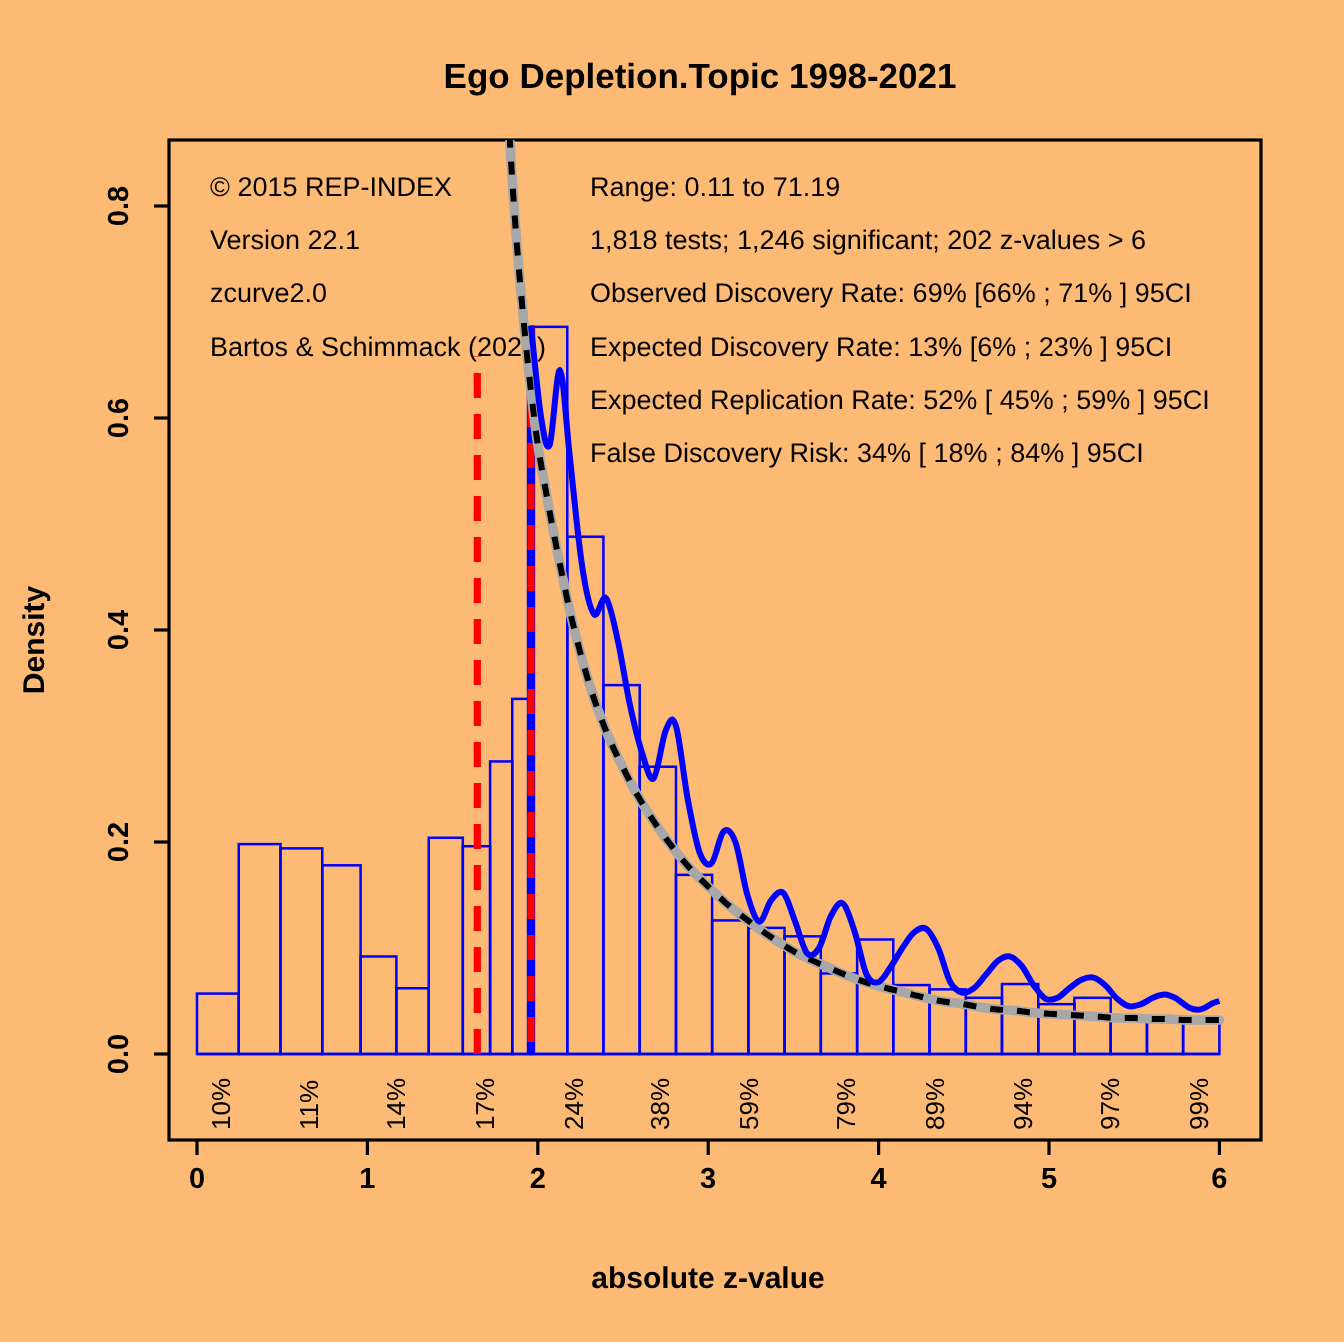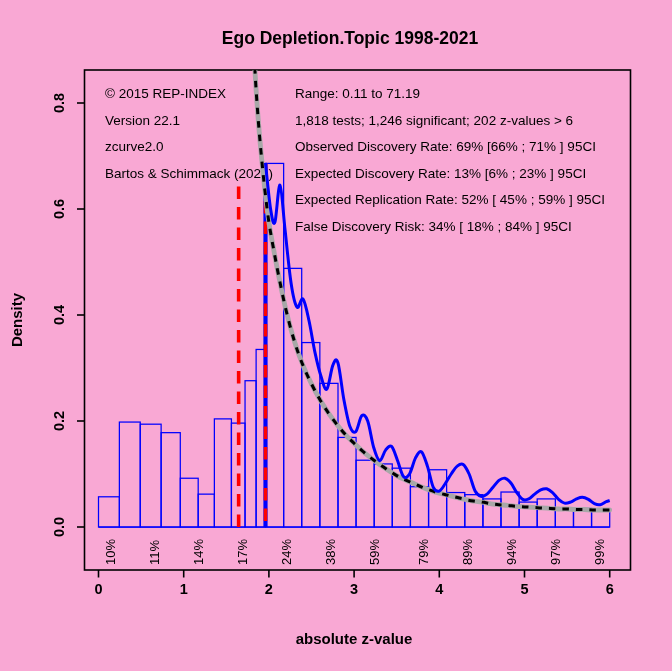--- a/index.html
+++ b/index.html
@@ -1,16 +1,16 @@
 <!DOCTYPE html>
 <html><head>
 <meta charset="utf-8">
 <style>
   html,body{margin:0;padding:0;background:#ffffff;}
-  .stage{position:relative;width:672px;height:671px;background:#f9a8d4;
+  .stage{position:relative;width:672px;height:671px;background:#fdba74;
          font-family:"Liberation Sans", sans-serif;}
   svg text{font-family:"Liberation Sans", sans-serif;}
   .title-text{font-size:17.5px;font-weight:bold;fill:#000;}
   .axis-label{font-size:15px;font-weight:bold;fill:#000;}
   .tick-label{font-size:14.5px;font-weight:bold;fill:#000;}
   .anno-text{font-size:13.5px;fill:#000;}
   .pct-label{font-size:13px;fill:#000;}
 </style>
 </head>
 <body>

